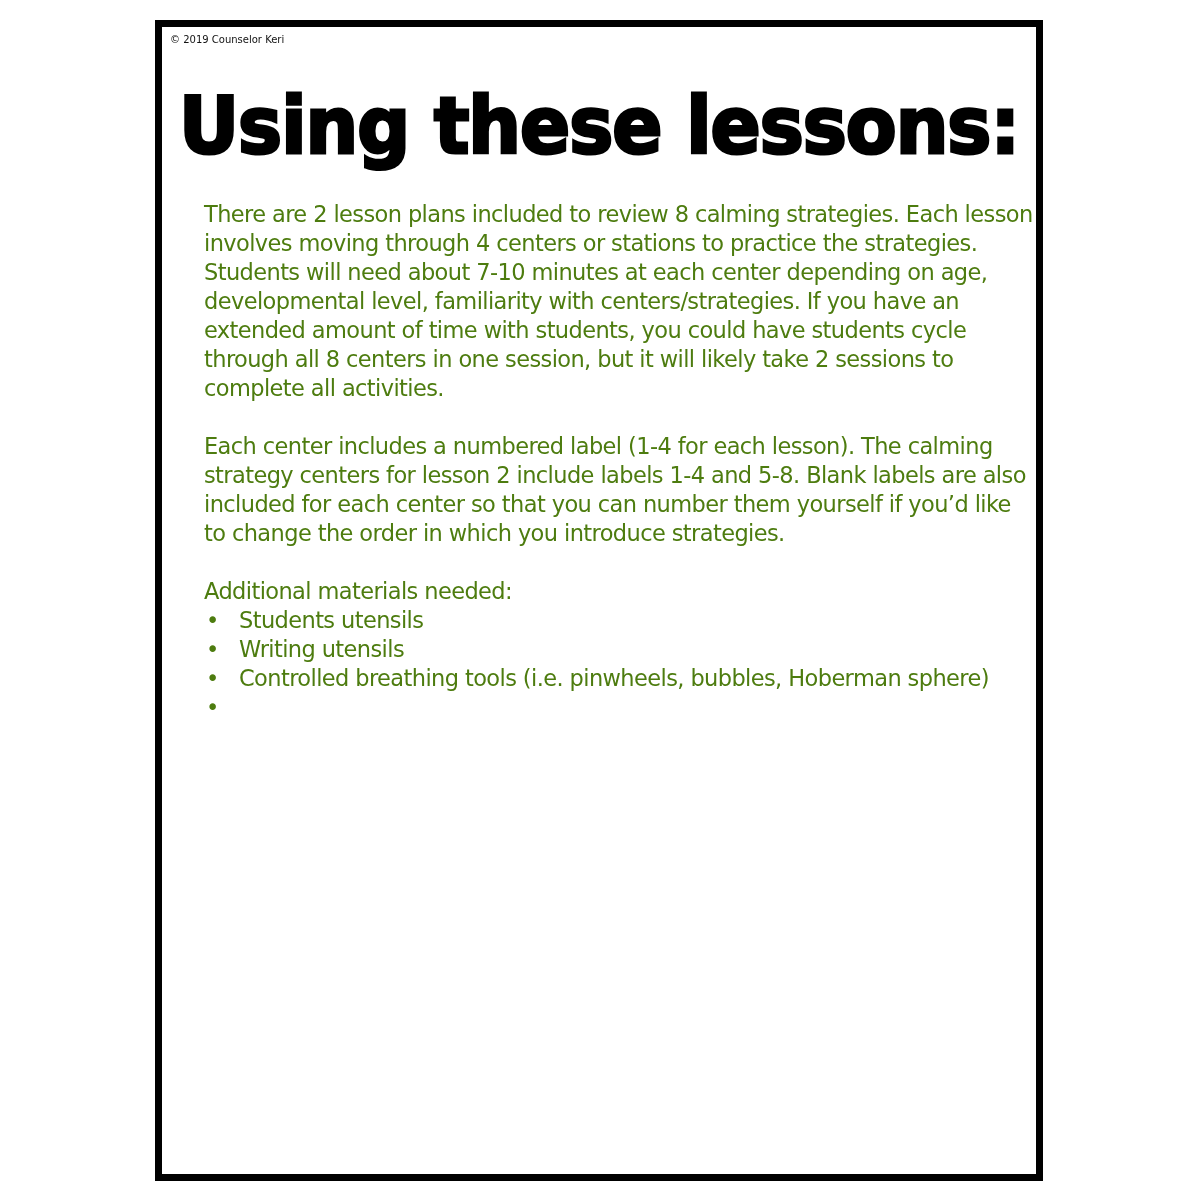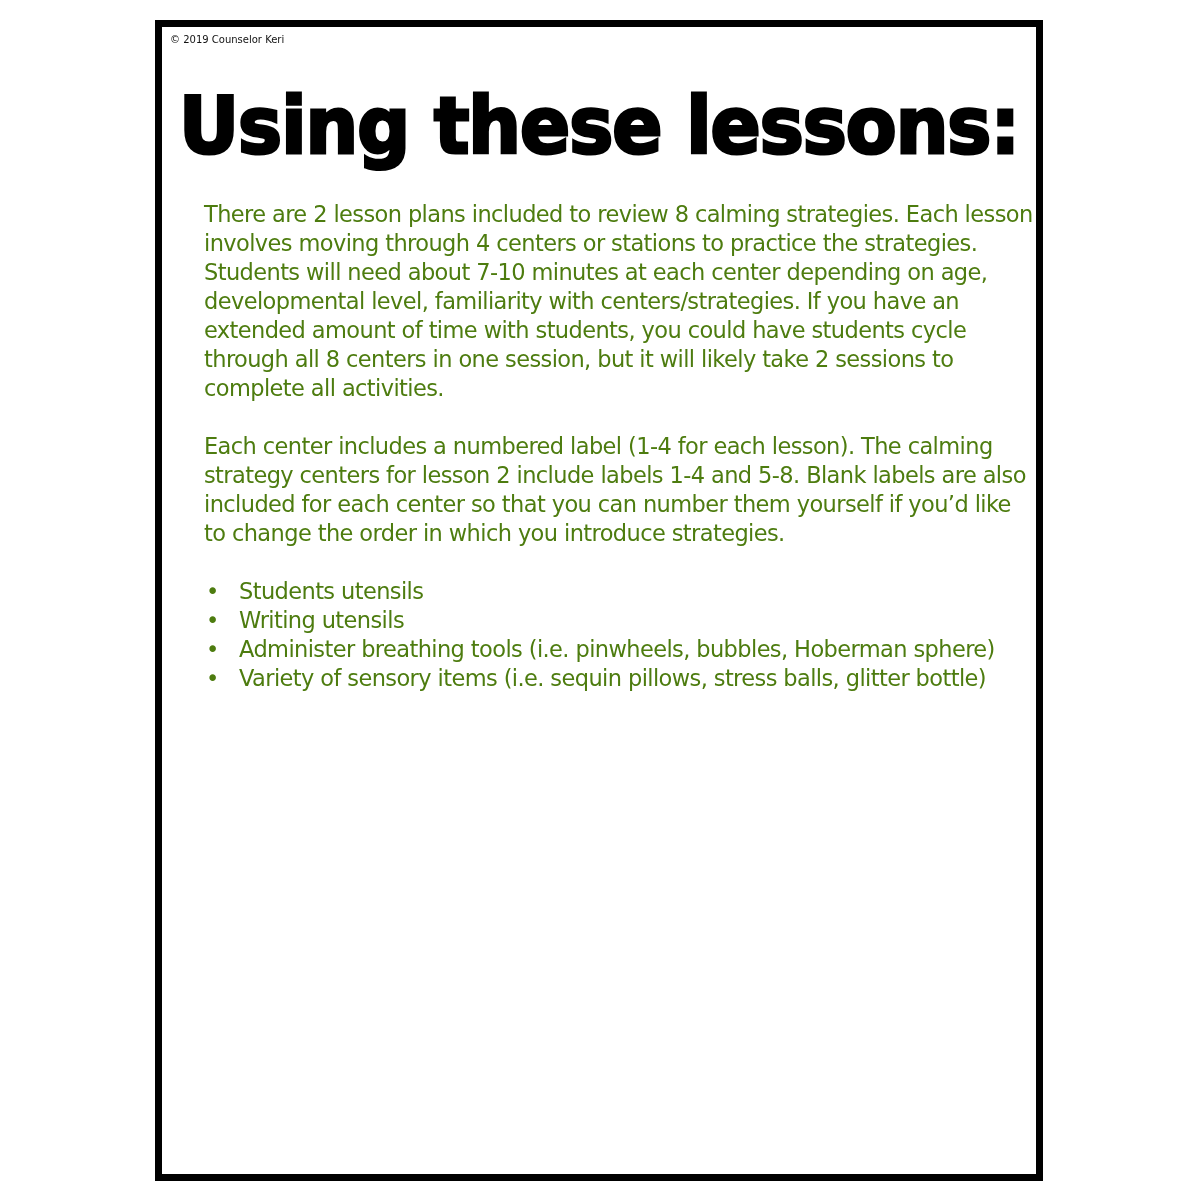--- a/index.html
+++ b/index.html
@@ -34,20 +34,21 @@
 </style>
 </head>
 <body>
 
 <div class="frame">
   <div class="copyright">© 2019 Counselor Keri</div>
   <div class="title">Using these lessons:</div>
   <div class="body">
     <p>There are 2 lesson plans included to review 8 calming strategies. Each lesson involves moving through 4 centers or stations to practice the strategies. Students will need about 7-10 minutes at each center depending on age, developmental level, familiarity with centers/strategies. If you have an extended amount of time with students, you could have students cycle through all 8 centers in one session, but it will likely take 2 sessions to complete all activities.</p>
     <p>Each center includes a numbered label (1-4 for each lesson). The calming strategy centers for lesson 2 include labels 1-4 and 5-8. Blank labels are also included for each center so that you can number them yourself if you’d like to change the order in which you introduce strategies.</p>
+    <div>Additional materials needed:</div>
     <ul class="list">
       <li><span class="bullet">•</span><span>Students utensils</span></li>
       <li><span class="bullet">•</span><span>Writing utensils</span></li>
-      <li><span class="bullet">•</span><span>Administer breathing tools (i.e. pinwheels, bubbles, Hoberman sphere)</span></li>
-      <li><span class="bullet">•</span><span>Variety of sensory items (i.e. sequin pillows, stress balls, glitter bottle)</span></li>
+      <li><span class="bullet">•</span><span>Controlled breathing tools (i.e. pinwheels, bubbles, Hoberman sphere)</span></li>
+      <li><span class="bullet">•</span></li>
     </ul>
   </div>
 </div>
 
 </body></html>

